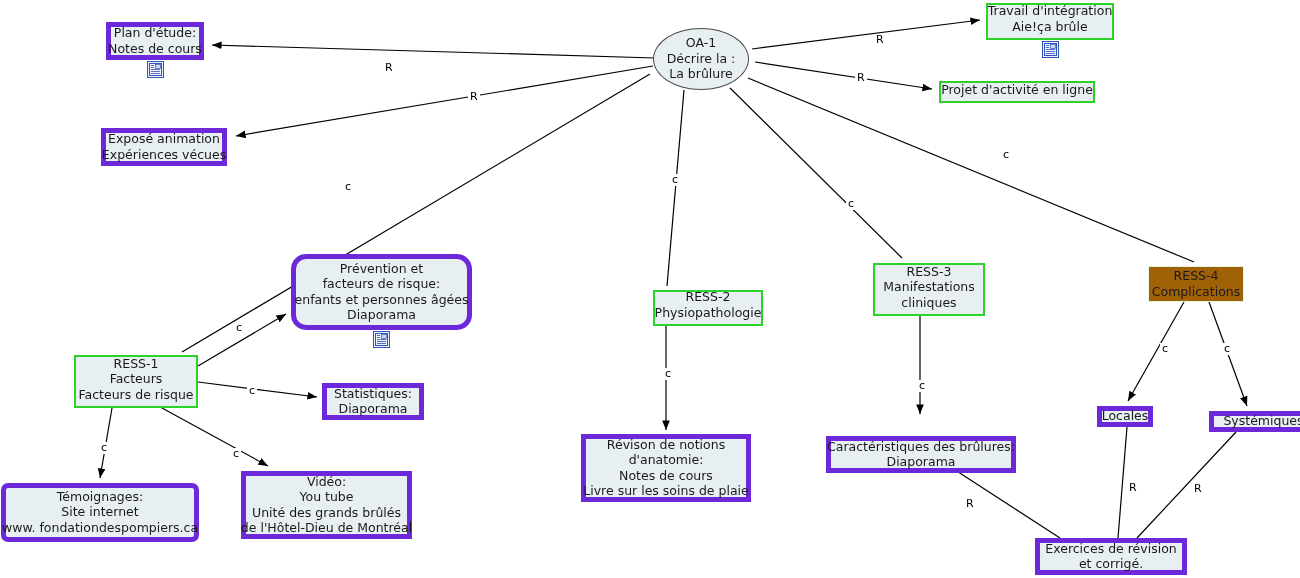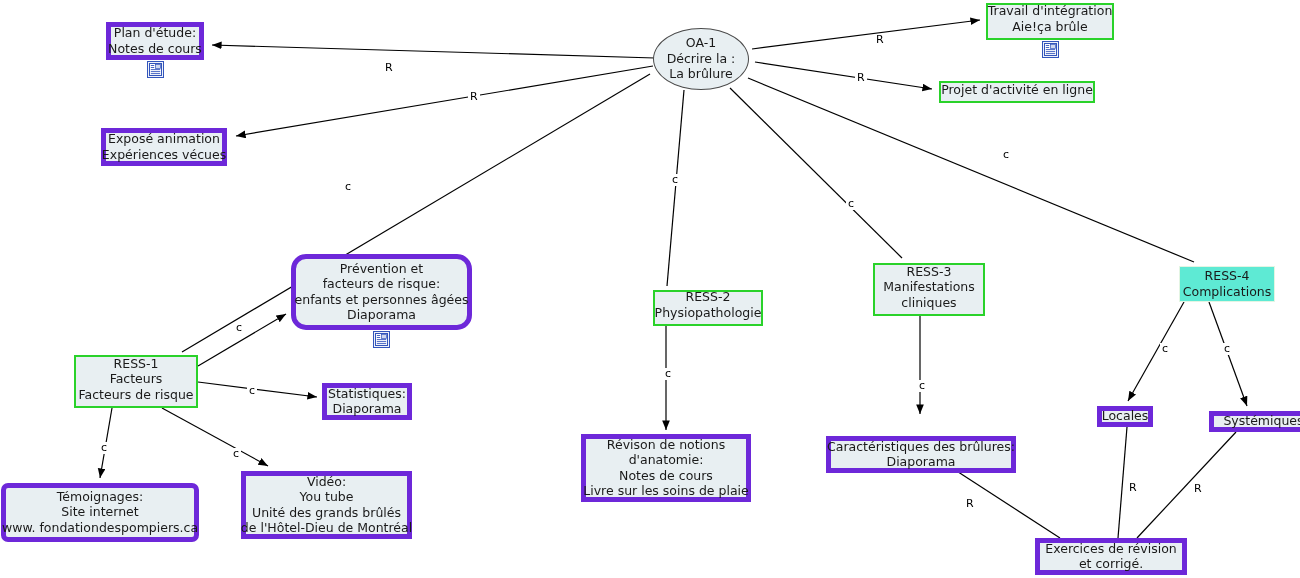--- a/index.html
+++ b/index.html
@@ -39,22 +39,21 @@
     display: flex;
     align-items: center;
     justify-content: center;
   }
   .node.green {
     border: 2px solid #2ad22a;
     align-items: flex-end;
   }
   .node.faintgreen {
     border: 1px solid #e3f5e3;
-    background: #5eead4;
-    margin-left: 31px;
+    background: #a16207;
   }
   .node.oval {
     border-radius: 50%;
     border: 1px solid #4a4a4a;
     background: #e8eff2;
   }
   .linklabel {
     position: absolute;
     font-size: 11px;
     color: #000000;
@@ -142,21 +141,21 @@
           <rect x="8.5" y="3.5" width="5" height="4" fill="#cfd8ee" stroke="#3355bb" stroke-width="0.7"></rect>
           <line x1="3.8" y1="4.5" x2="7.2" y2="4.5" stroke="#3355bb" stroke-width="0.9"></line>
           <line x1="3.8" y1="6.5" x2="7.2" y2="6.5" stroke="#3355bb" stroke-width="0.9"></line>
           <line x1="3.8" y1="8.6" x2="13.2" y2="8.6" stroke="#3355bb" stroke-width="0.9"></line>
           <line x1="3.8" y1="10.6" x2="13.2" y2="10.6" stroke="#3355bb" stroke-width="0.9"></line>
           <line x1="3.8" y1="12.6" x2="13.2" y2="12.6" stroke="#3355bb" stroke-width="0.9"></line>
         </svg></div>
       <div class="node green" style="left: 74px; top: 355px; width: 124px; height: 53px;"><span>RESS-1
 Facteurs
 Facteurs de risque</span></div>
-      <div class="node" style="left: 322px; top: 383px; width: 90px; height: 37px;"><span>Statistiques:
+      <div class="node" style="left: 322px; top: 383px; width: 102px; height: 37px;"><span>Statistiques:
 Diaporama</span></div>
       <div class="node" style="left: 1px; top: 483px; width: 198px; height: 59px; border-radius: 7px;"><span>Témoignages:
 Site internet
 www. fondationdespompiers.ca</span></div>
       <div class="node" style="left: 241px; top: 471px; width: 171px; height: 68px;"><span>Vidéo:
 You tube
 Unité des grands brûlés
 de l'Hôtel-Dieu de Montréal</span></div>
       <div class="node green" style="left: 611px; top: 290px; width: 110px; height: 36px; margin-left: 42px;"><span>RESS-2
 Physiopathologie</span></div>

